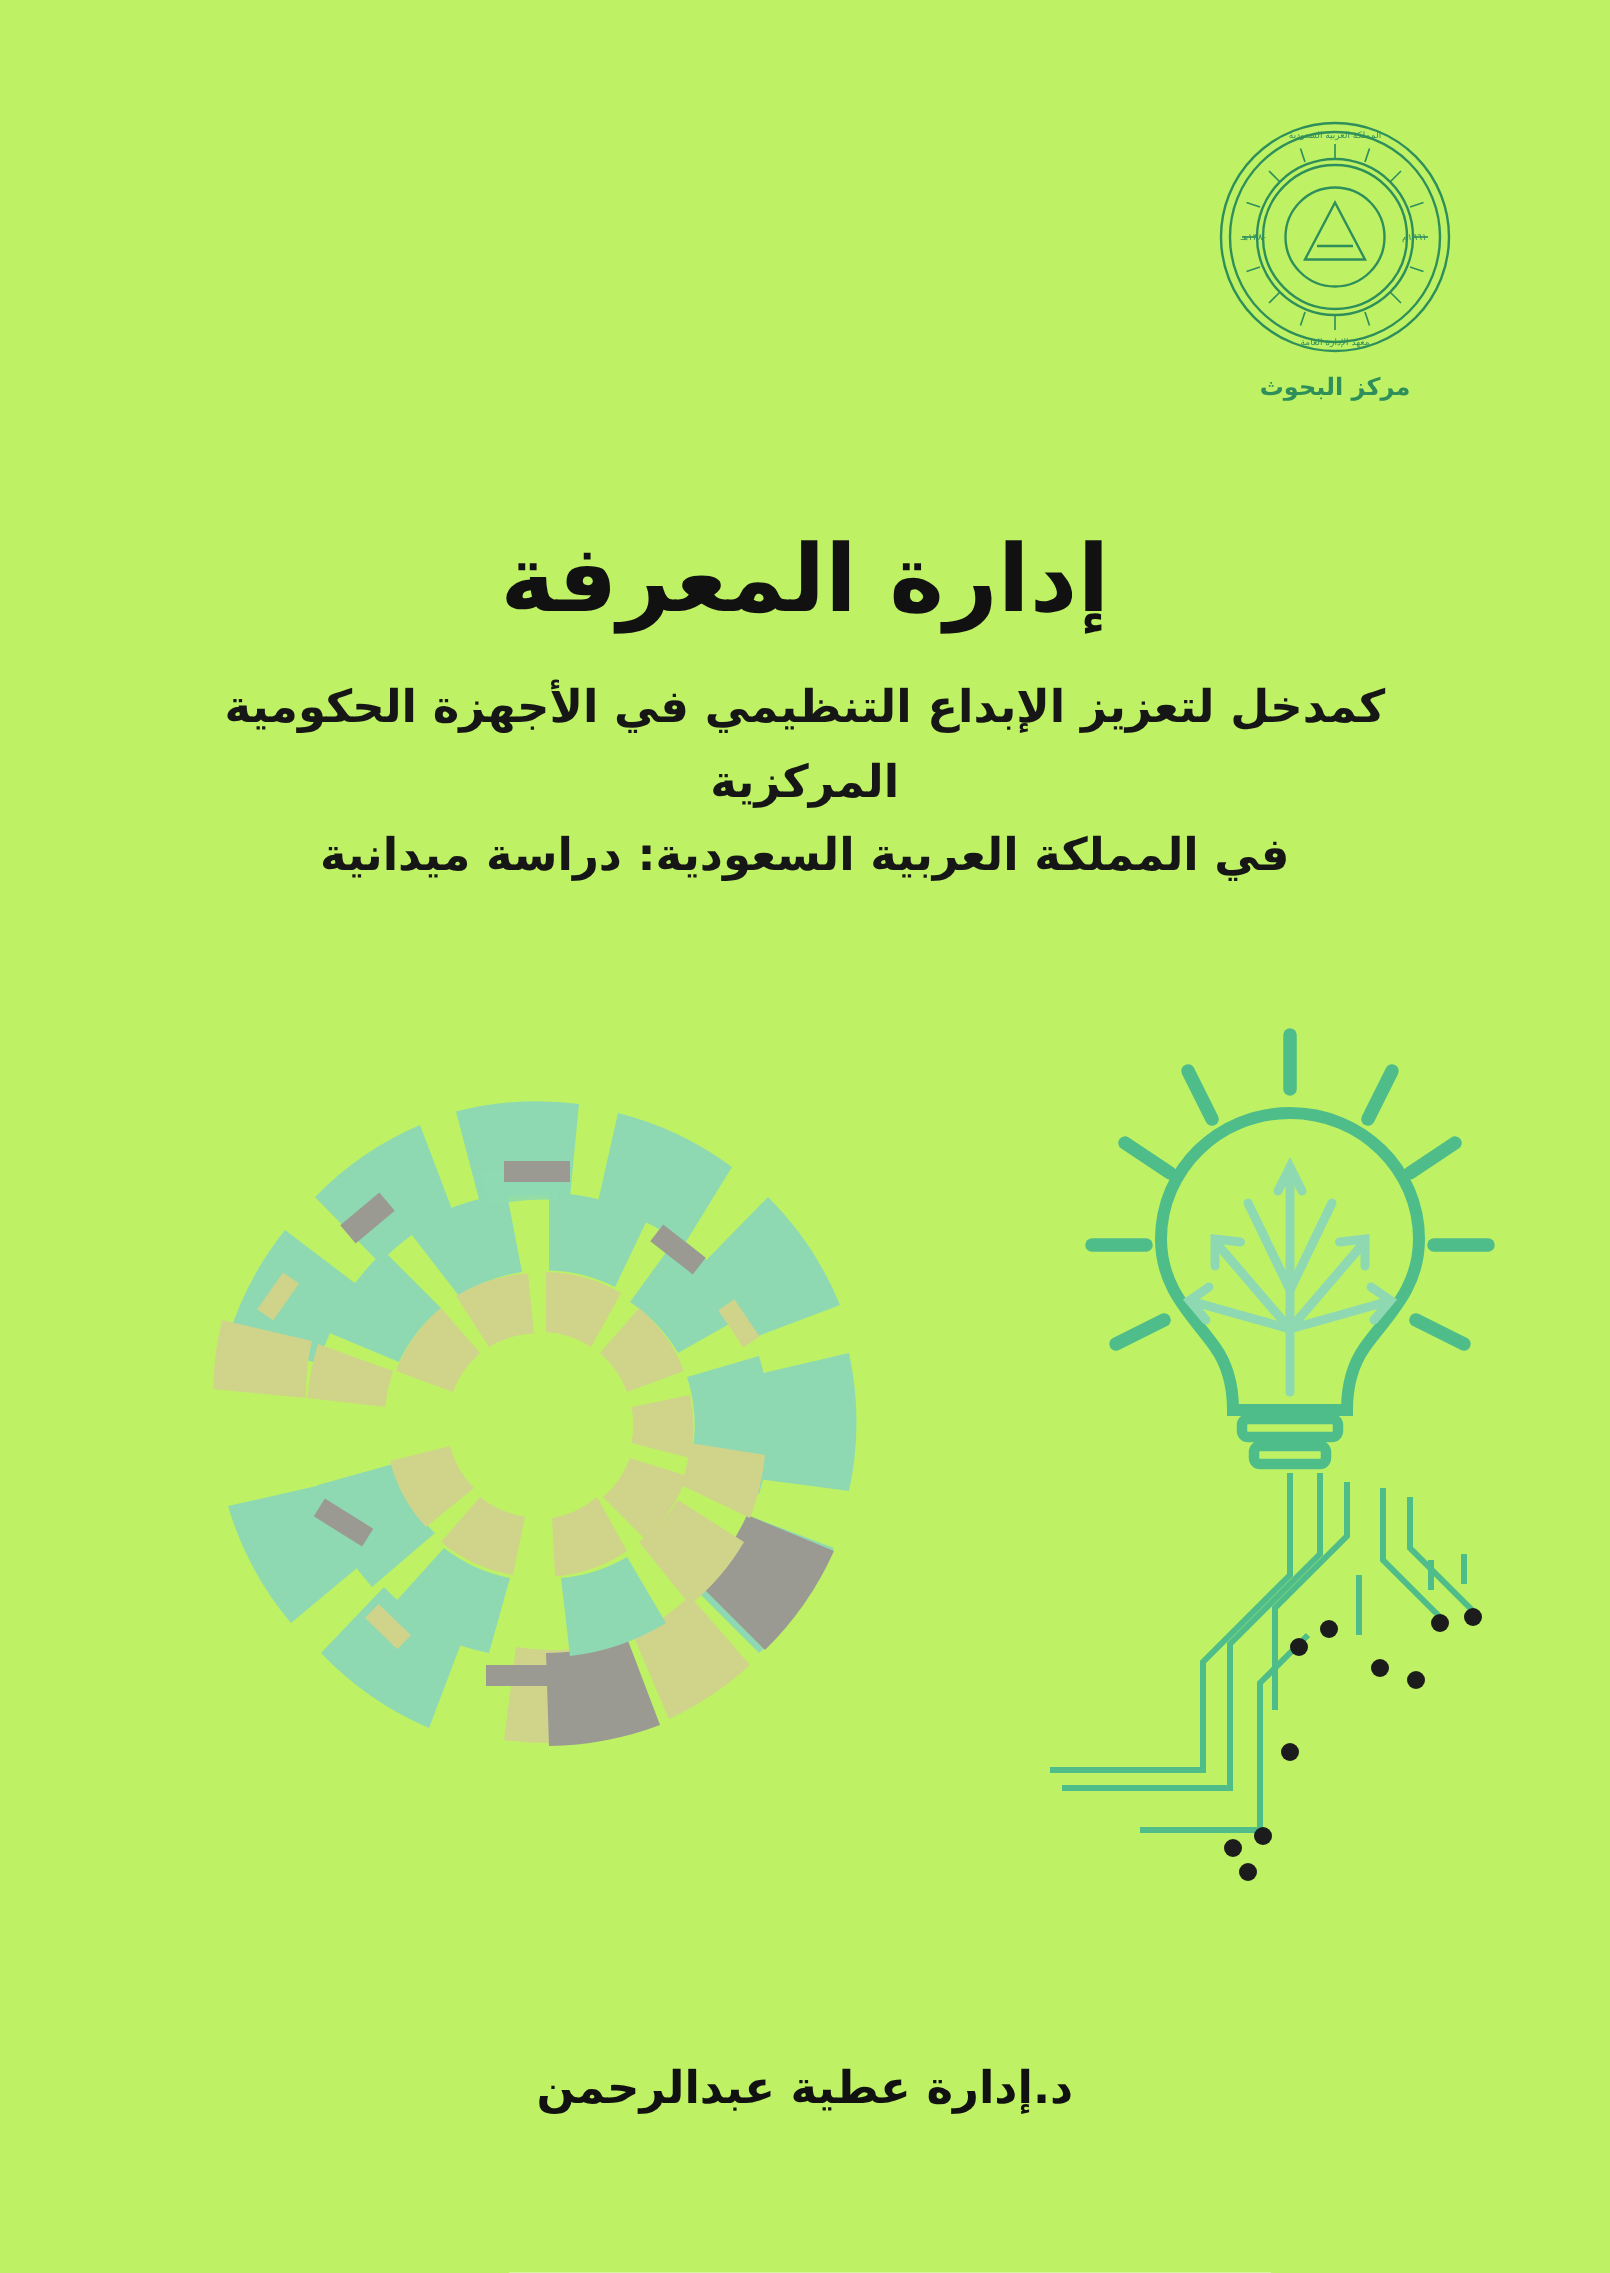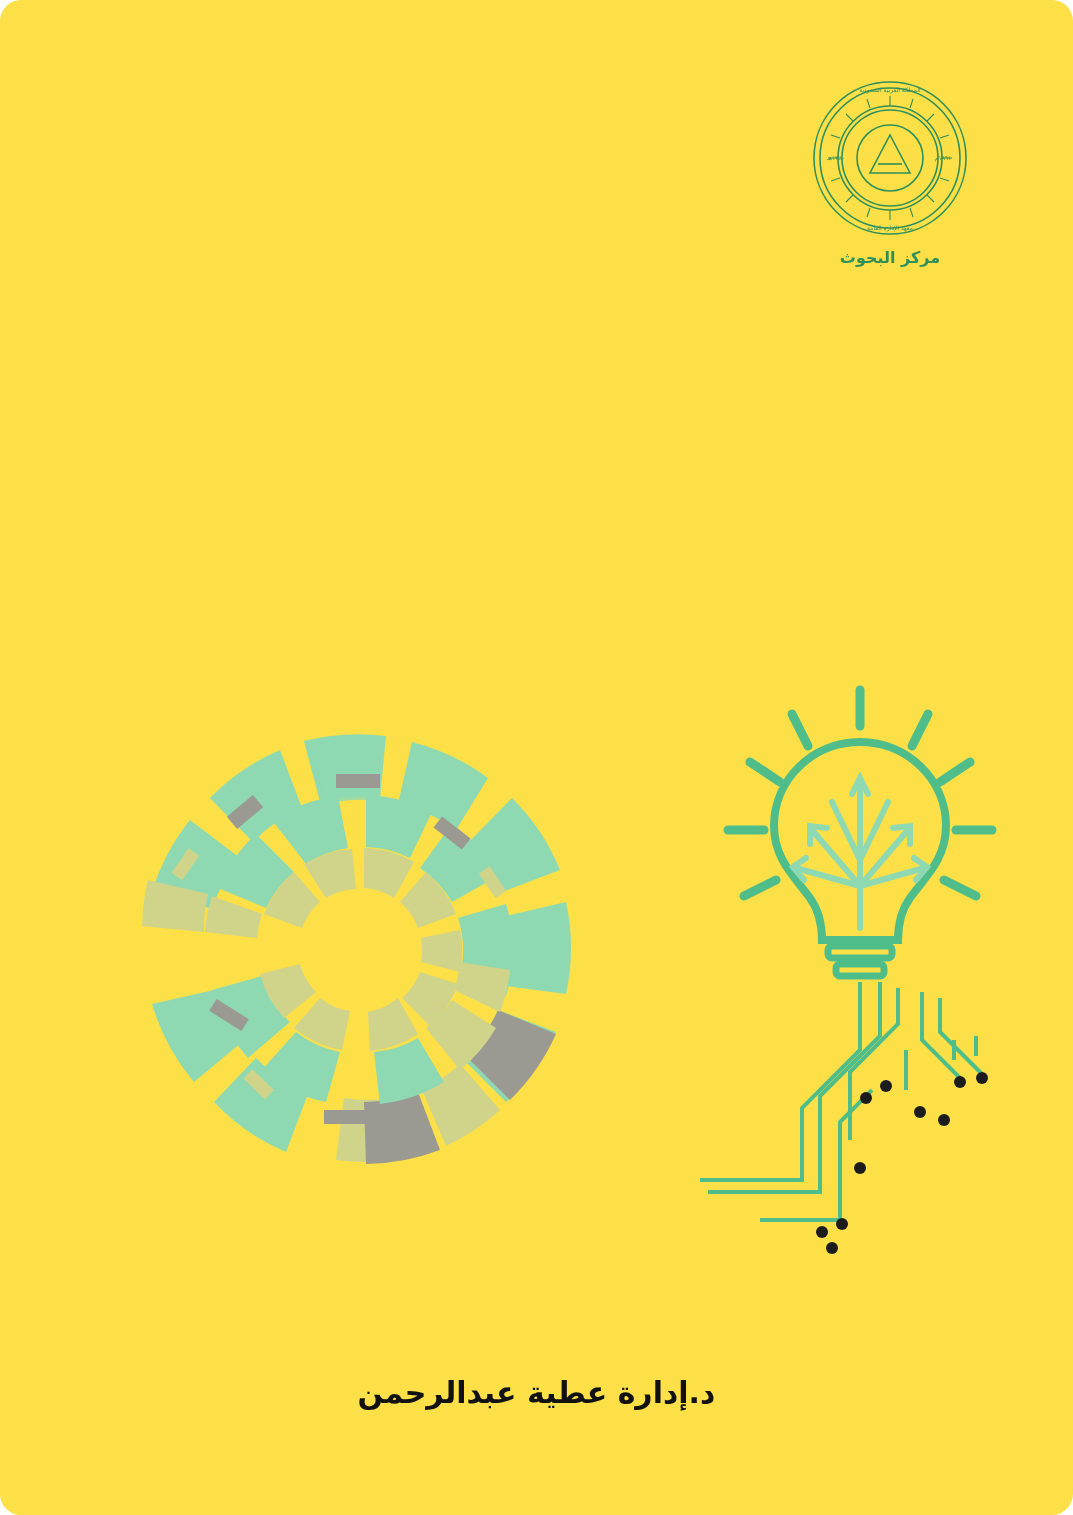--- a/index.html
+++ b/index.html
@@ -11,22 +11,21 @@
     width: 1073px;
     height: 1515px;
     position: relative;
     font-family: "DejaVu Sans", "Liberation Sans", sans-serif;
     overflow: hidden;
   }
 
   .page {
     position: absolute;
     inset: 0;
-    background: #fde047;
-    border-radius: 21px;
+    background: #bef264;
   }
 
   
   .logo-block {
     position: absolute;
     top: 78px;
     right: 88px;
     width: 190px;
     text-align: center;
   }
@@ -146,20 +145,27 @@
           <text x="80" y="14">المملكة العربية السعودية</text>
           <text x="26" y="82">١٣٨٠هـ</text>
           <text x="133" y="82">١٩٦١م</text>
           <text x="80" y="152">معهد الإدارة العامة</text>
         </g>
       </svg>
     </div>
     <div class="logo-caption">مركز البحوث</div>
   </div>
 
+  <div class="title-block">
+    <h1 class="main-title">إدارة المعرفة</h1>
+    <p class="subtitle">
+      <span class="line">كمدخل لتعزيز الإبداع التنظيمي في الأجهزة الحكومية المركزية</span>
+      <span class="line">في المملكة العربية السعودية: دراسة ميدانية</span>
+    </p>
+  </div>
 
   <div class="artwork">
     <svg viewBox="0 0 960 680" xmlns="http://www.w3.org/2000/svg">
 
       <g transform="translate(300,330)">
 
         <g fill="#8ed9b2">
           <path d="M -208 -58 A 216 216 0 0 1 -170 -130 L -120 -92 A 152 152 0 0 0 -148 -41 Z"></path>
           <path d="M -150 -152 A 216 216 0 0 1 -80 -200 L -58 -142 A 152 152 0 0 0 -107 -108 Z"></path>
           <path d="M -56 -209 A 216 216 0 0 1 26 -214 L 20 -152 A 152 152 0 0 0 -40 -148 Z"></path>

